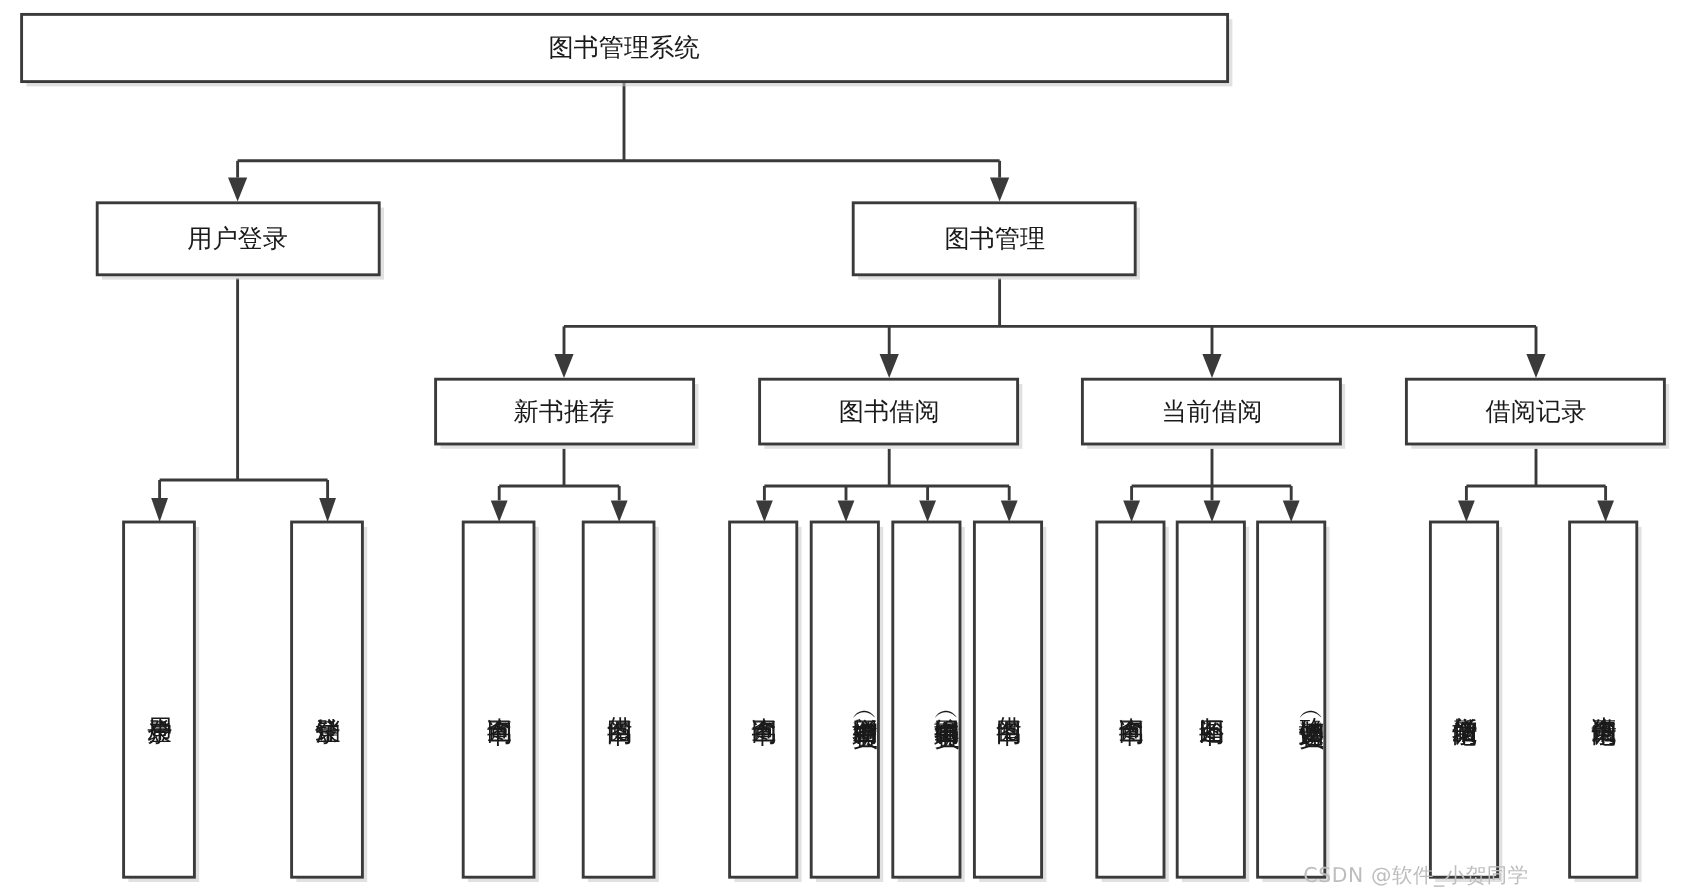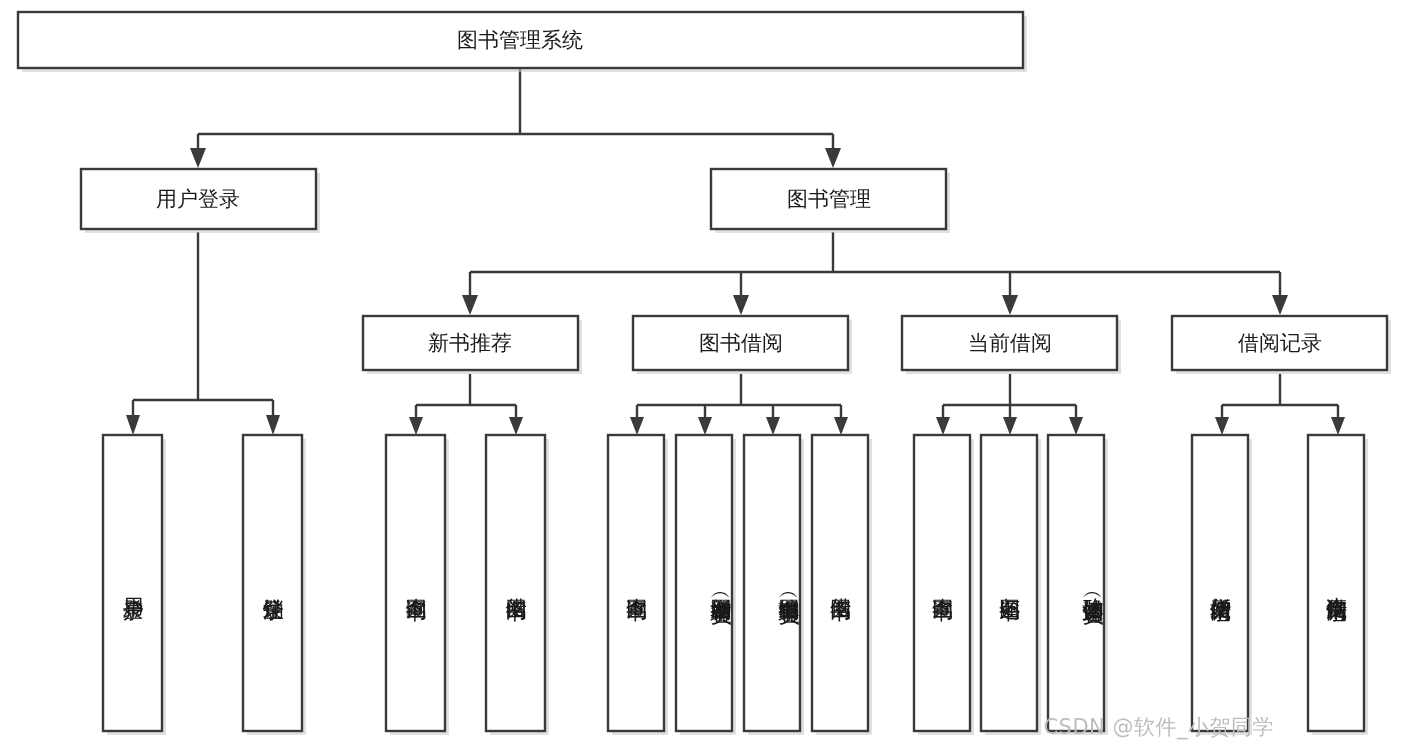--- a/index.html
+++ b/index.html
@@ -71,21 +71,21 @@
     justify-content: center;
   }
   .vlabel.mid {
     align-items: center;
   }
   .watermark {
     position: absolute;
     right: 14px;
     bottom: 6px;
     font-family: "DejaVu Sans", "Liberation Sans", sans-serif;
-    font-size: 21px;
+    font-size: 17px;
     color: #bdbdbd;
     white-space: nowrap;
     letter-spacing: 0.5px;
   }
 </style>
 </head>
 <body>
 
 <div id="diagram-root">
 

